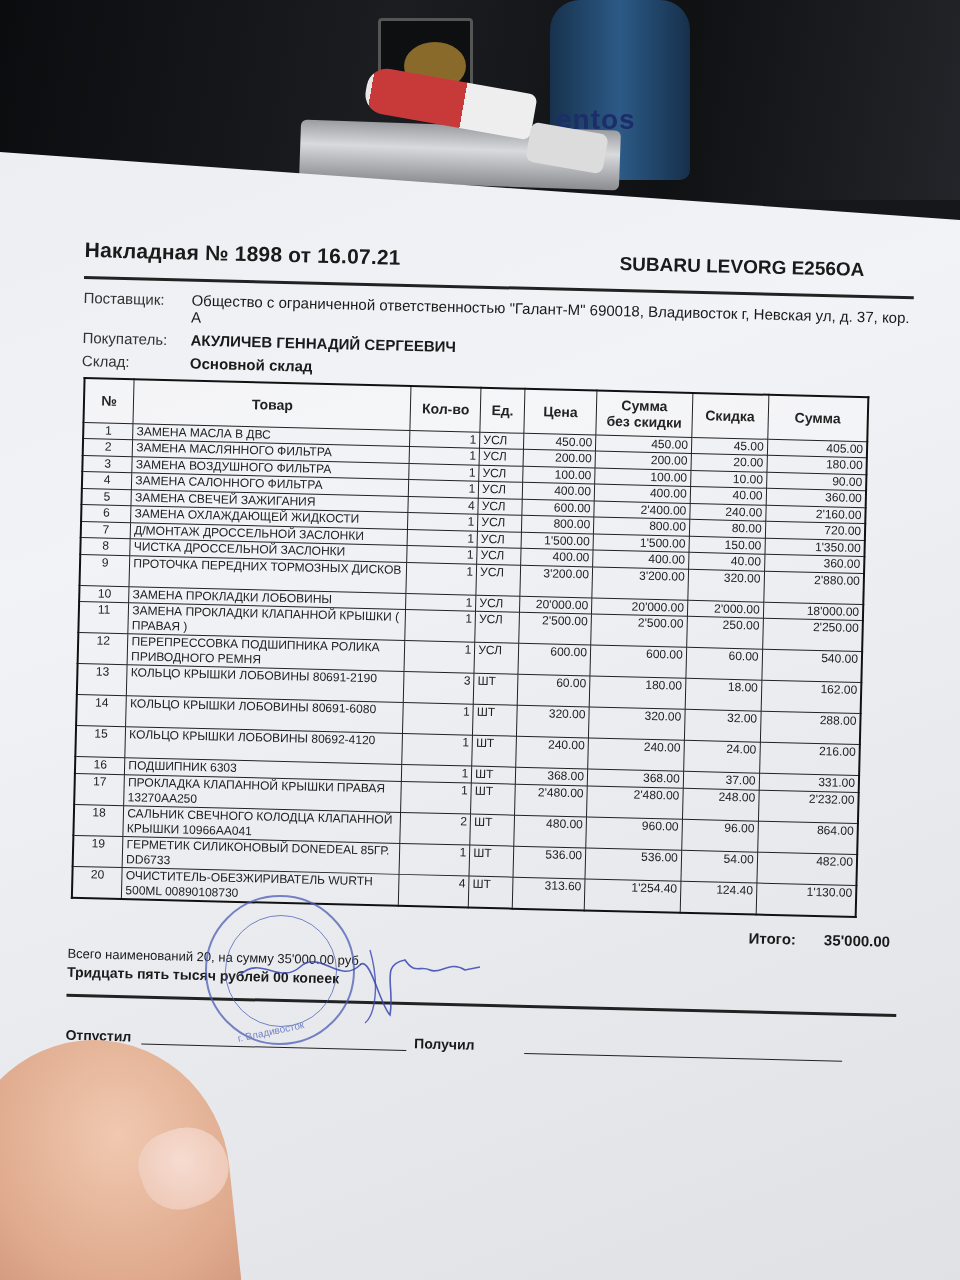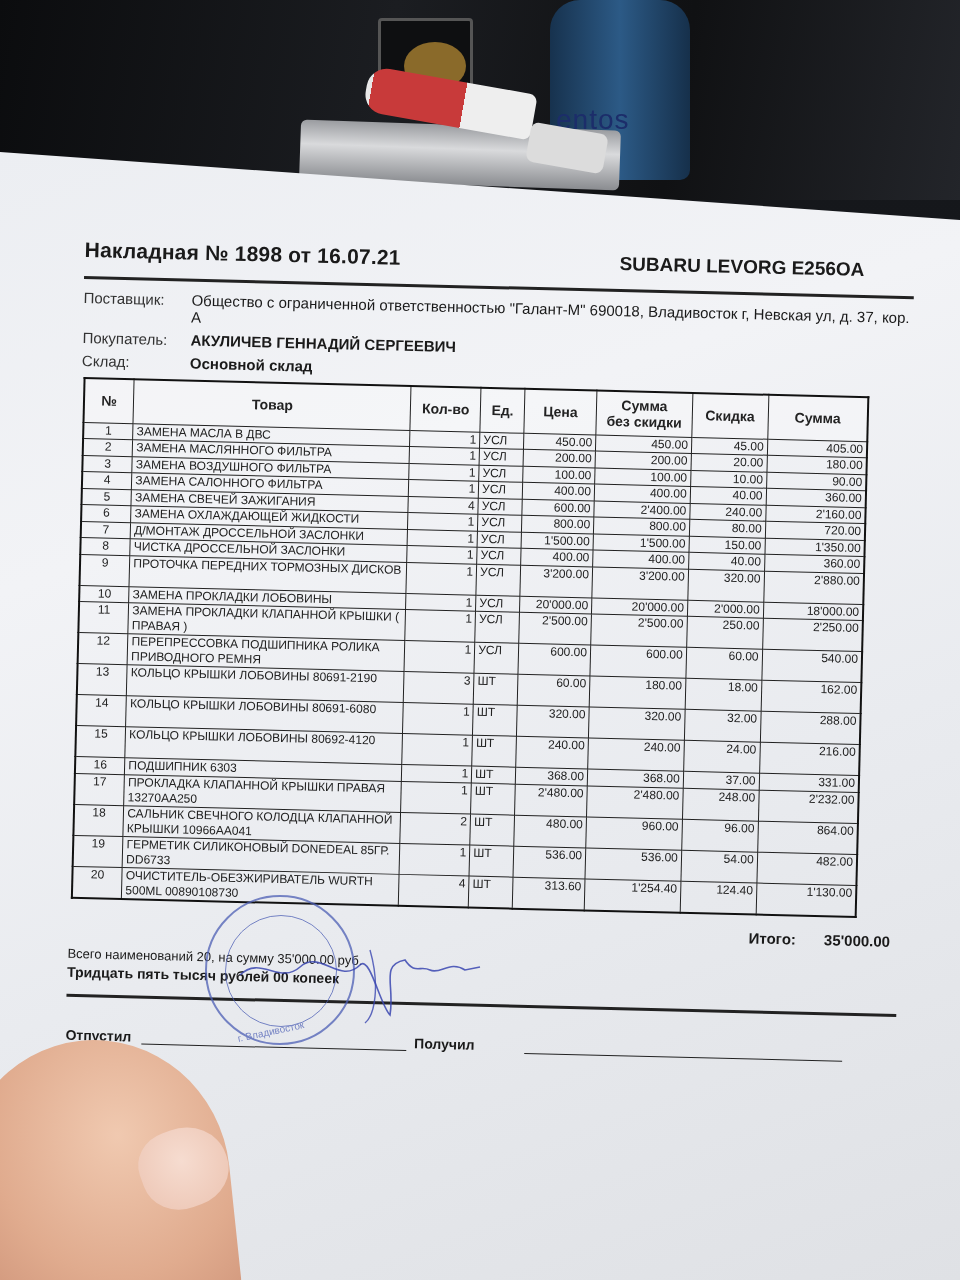--- a/index.html
+++ b/index.html
@@ -36,21 +36,21 @@
     .bg-tube-cap {
       position: absolute; left: 528px; top: 128px; width: 78px; height: 40px;
       background: #dcdcdc; border-radius: 8px; transform: rotate(10deg);
     }
     .bg-jar {
       position: absolute; left: 550px; top: 0; width: 140px; height: 180px;
       border-radius: 30px 30px 10px 10px;
       background: linear-gradient(90deg, #17324e, #2c5a86 50%, #16304b);
     }
     .bg-jar-label {
-      position: absolute; left: 556px; top: 104px; font-weight: normal;
+      position: absolute; left: 556px; top: 104px; font-weight: bold;
       font-size: 28px; color: #1c2d6a; letter-spacing: 1px;
     }
 
     
     .paper {
       position: absolute; left: 0; top: 150px; width: 960px; height: 1130px;
       background: linear-gradient(160deg, #eceef2 0%, #f2f3f6 30%, #e9ebef 60%, #dfe1e5 100%);
       clip-path: polygon(0 2px, 100% 70px, 100% 100%, 0 100%);
     }
     .doc {

